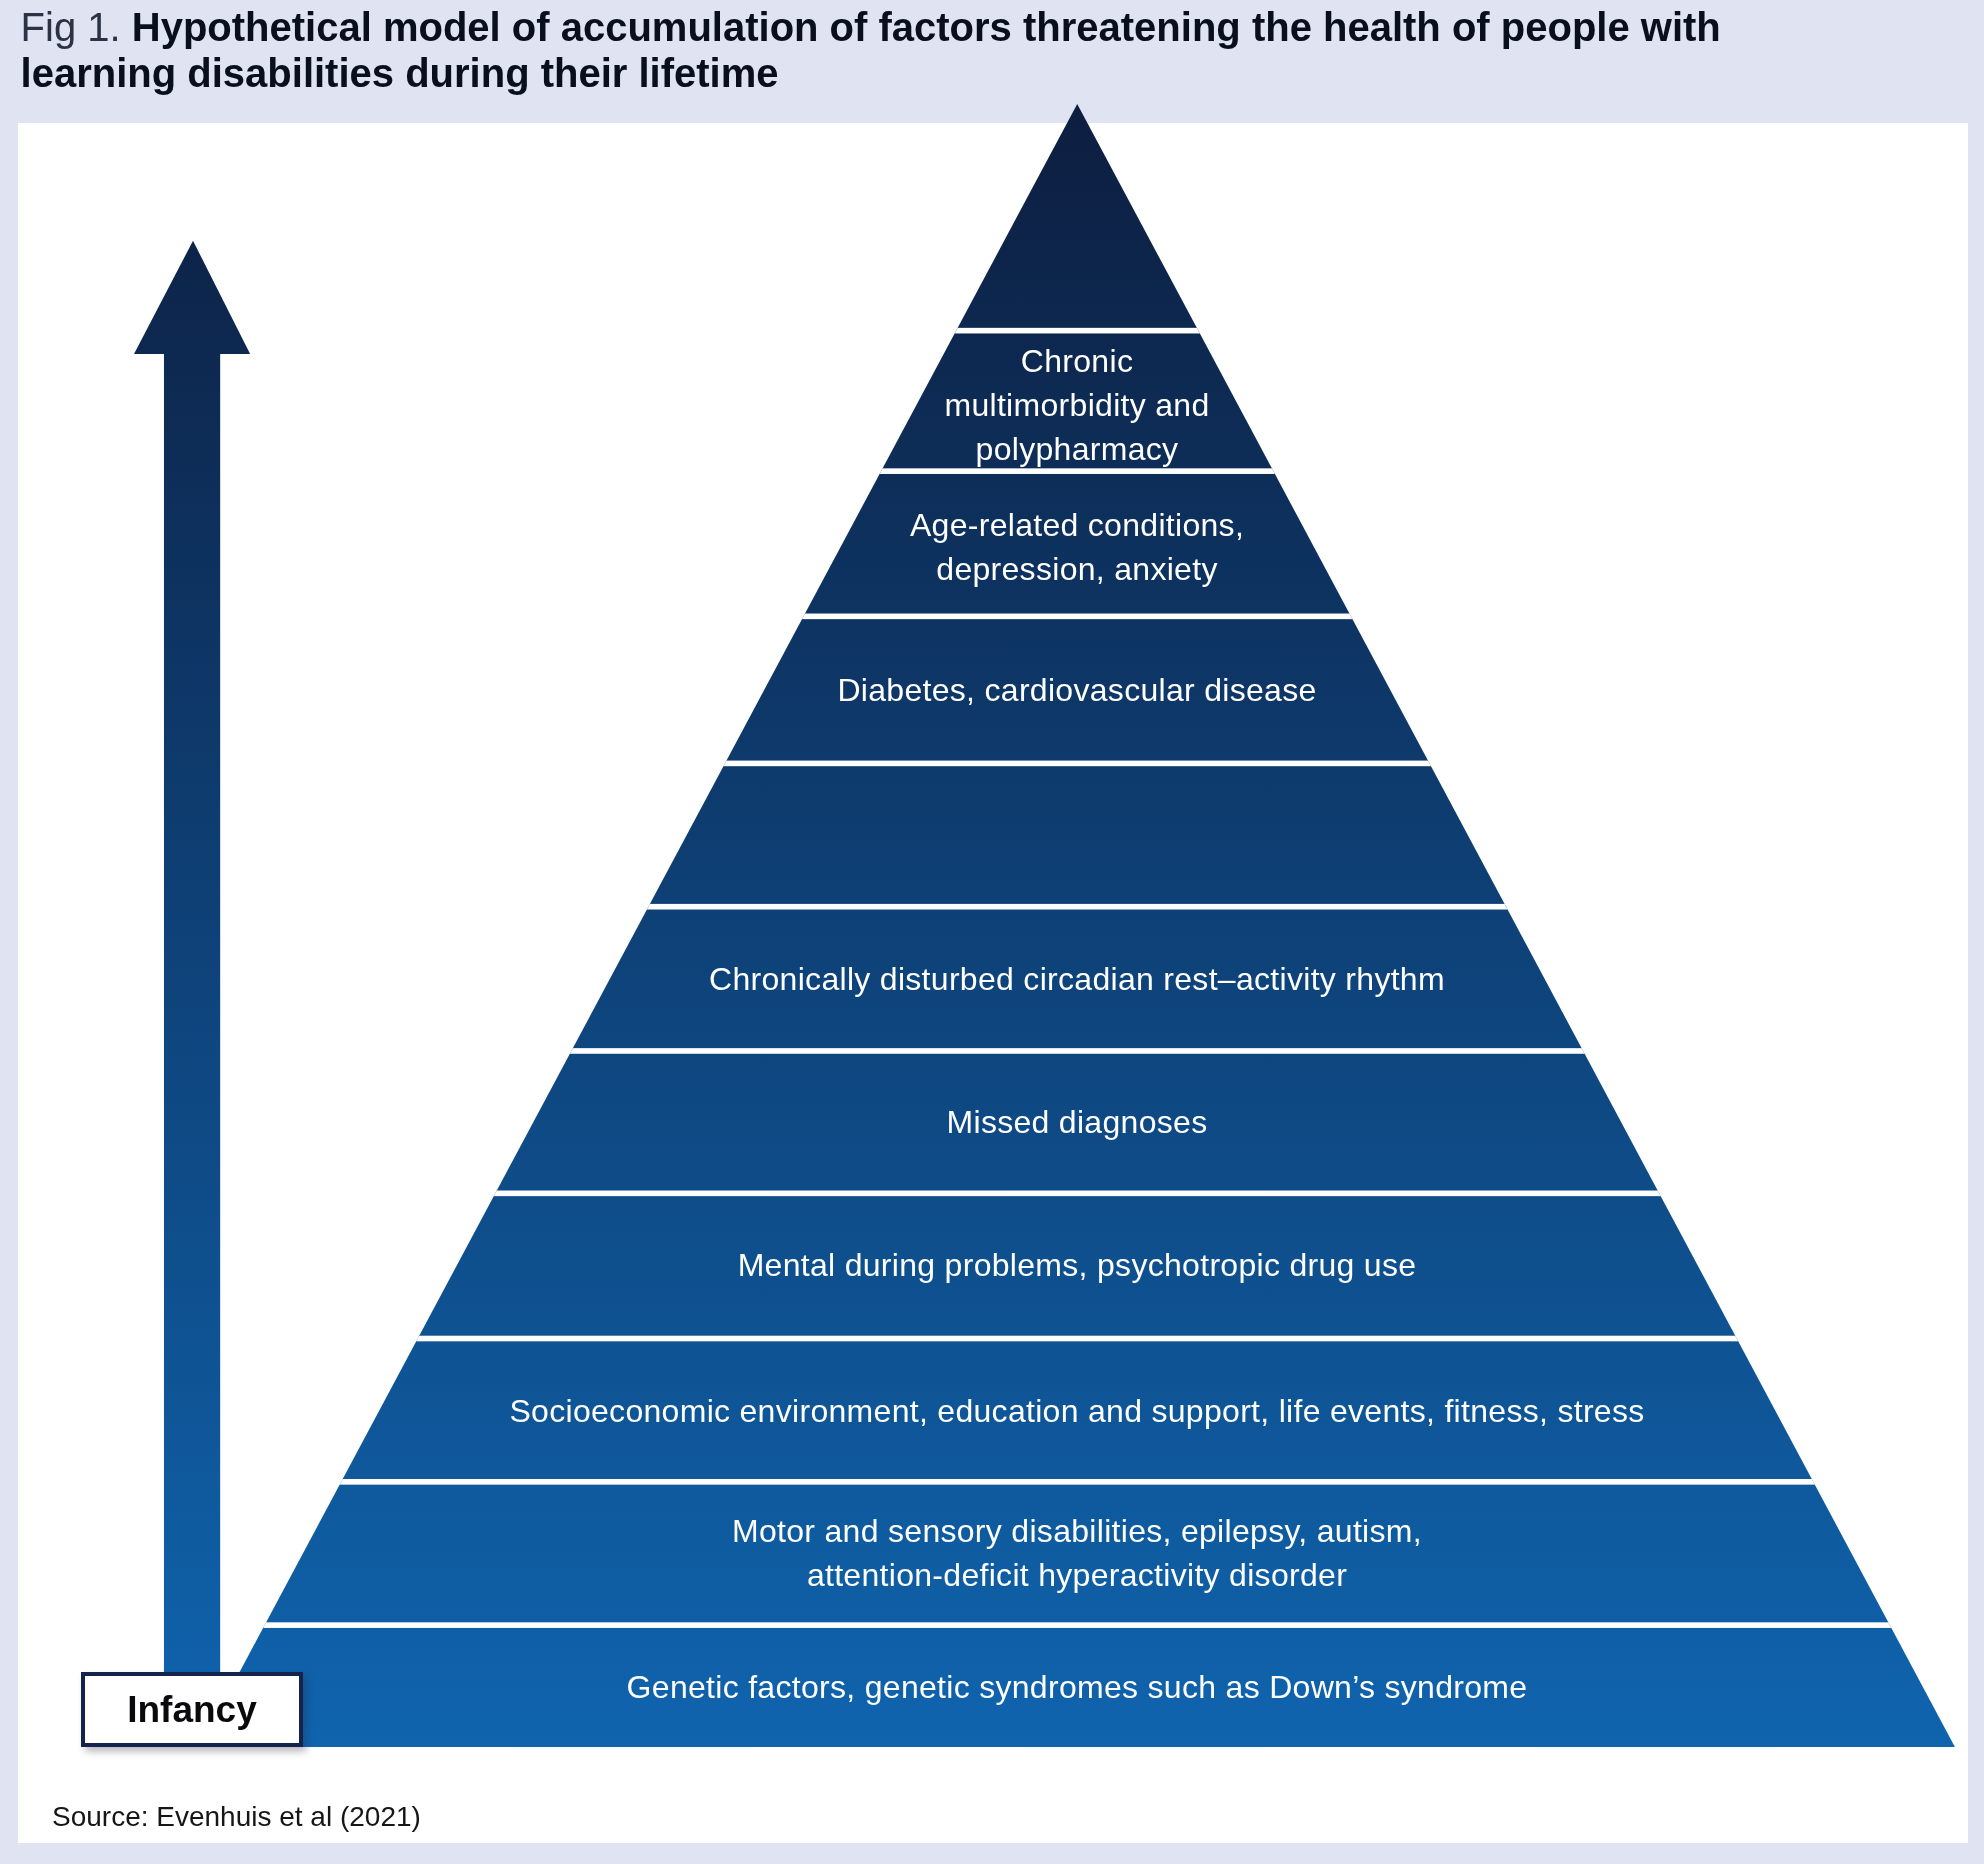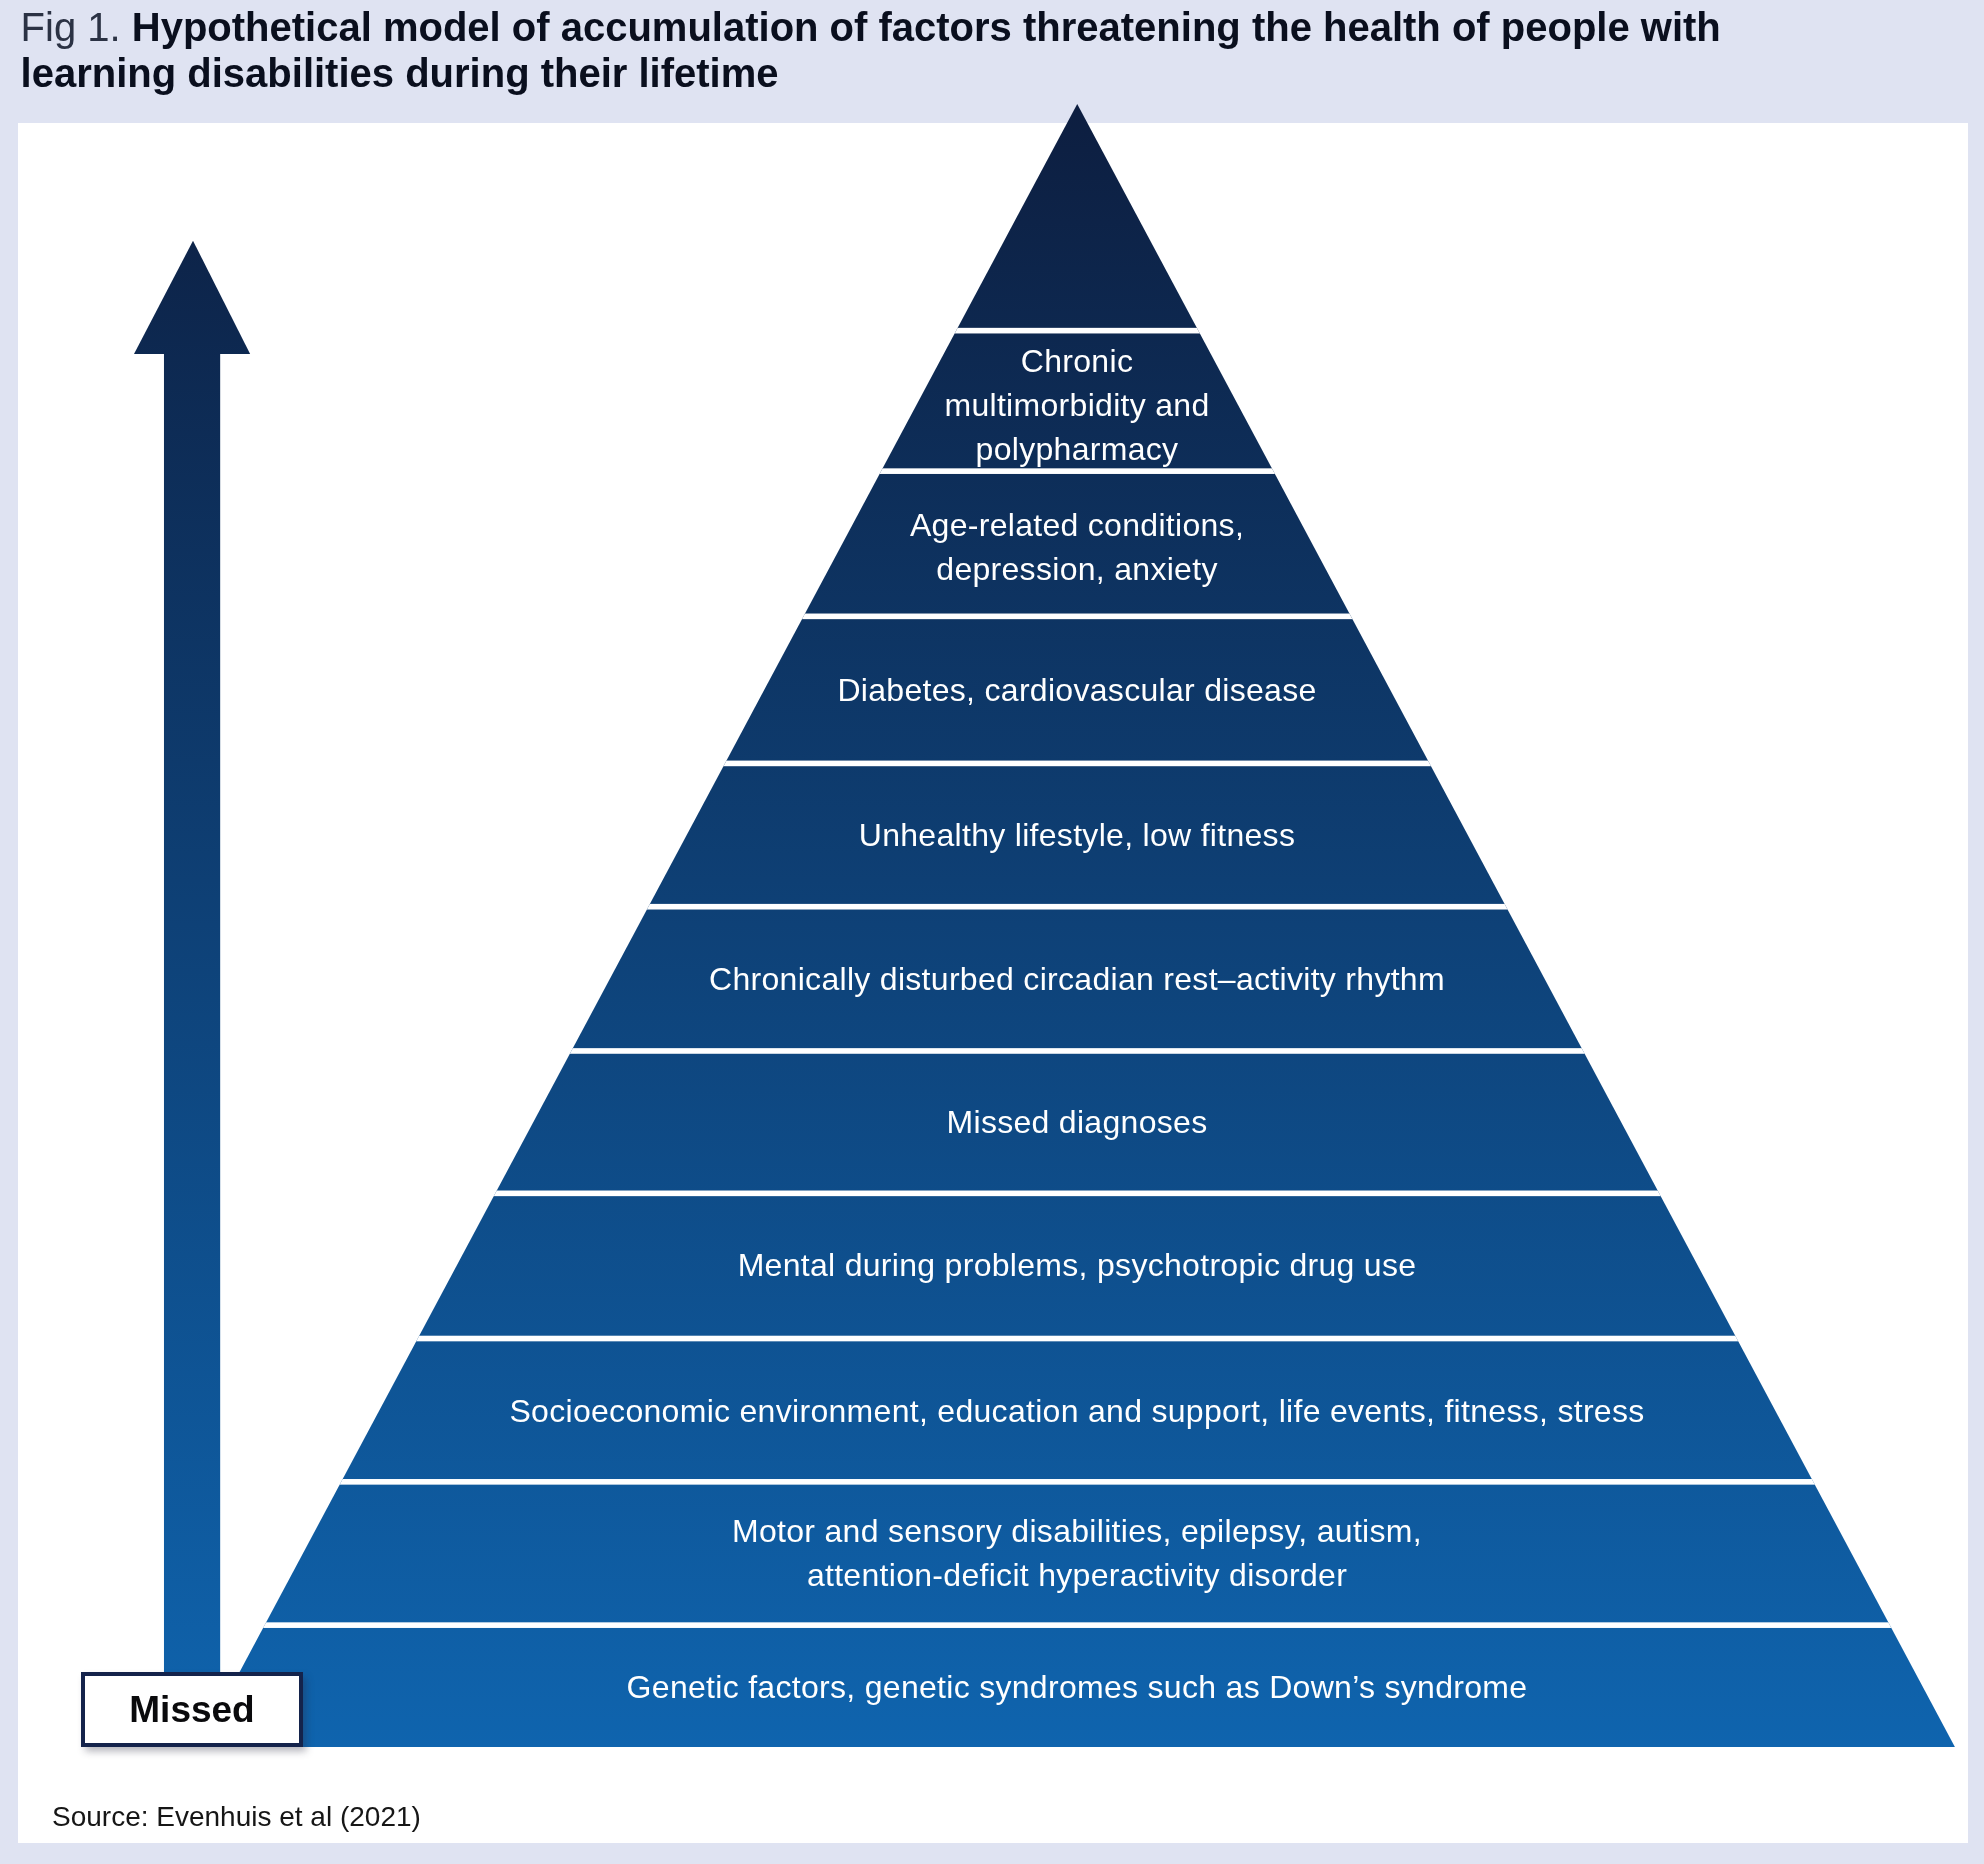--- a/index.html
+++ b/index.html
@@ -109,29 +109,28 @@
       <polygon points="206,257 267,378 143,378" fill="url(#pyrGrad)"></polygon>
     </g>
   </svg>
 
   <div class="layer-label" style="top:339px">Chronic
 multimorbidity and
 polypharmacy</div>
   <div class="layer-label" style="top:503px">Age-related conditions,
 depression, anxiety</div>
   <div class="layer-label" style="top:668px">Diabetes, cardiovascular disease</div>
-  <div class="layer-label" style="top:813px">Unhealthy lifestyle, low fitness</div>
   <div class="layer-label" style="top:957px">Chronically disturbed circadian rest–activity rhythm</div>
   <div class="layer-label" style="top:1100px">Missed diagnoses</div>
   <div class="layer-label" style="top:1243px">Mental during problems, psychotropic drug use</div>
   <div class="layer-label" style="top:1389px">Socioeconomic environment, education and support, life events, fitness, stress</div>
   <div class="layer-label" style="top:1509px">Motor and sensory disabilities, epilepsy, autism,
 attention-deficit hyperactivity disorder</div>
   <div class="layer-label" style="top:1665px">Genetic factors, genetic syndromes such as Down’s syndrome</div>
 
   <div class="age-box infancy">
-    <span>Missed</span>
+    <span>Infancy</span>
   </div>
 
   <div class="source-note">Source: Evenhuis et al (2021)</div>
 
 </div>
 
 
 </body></html>

